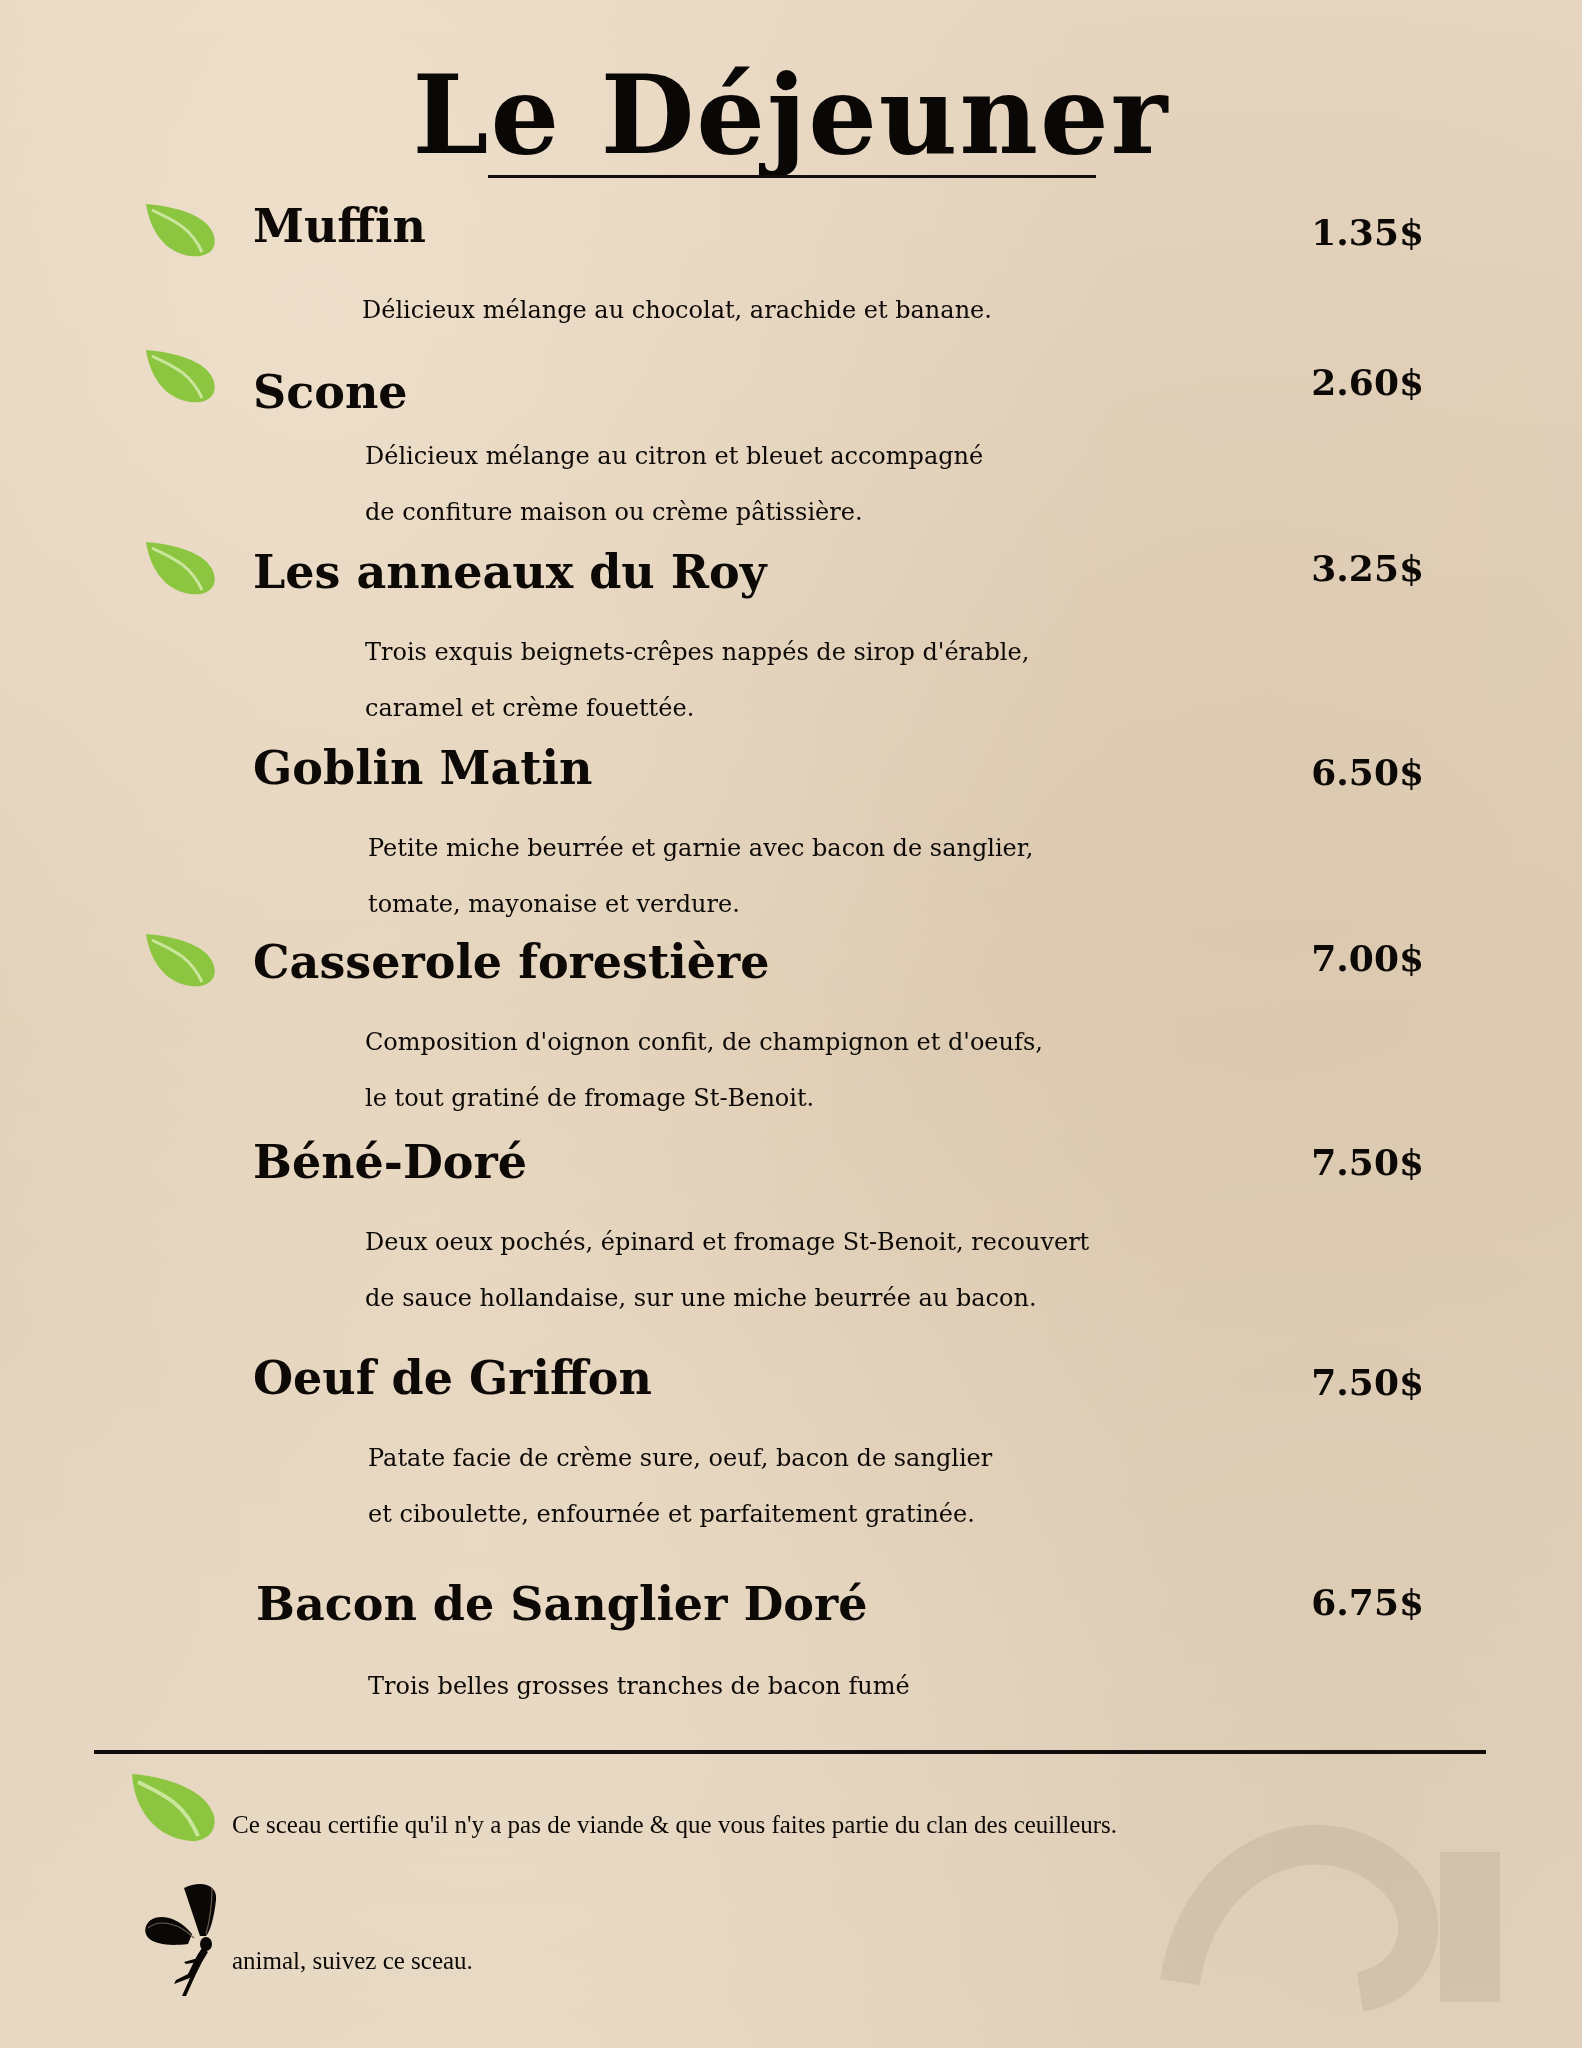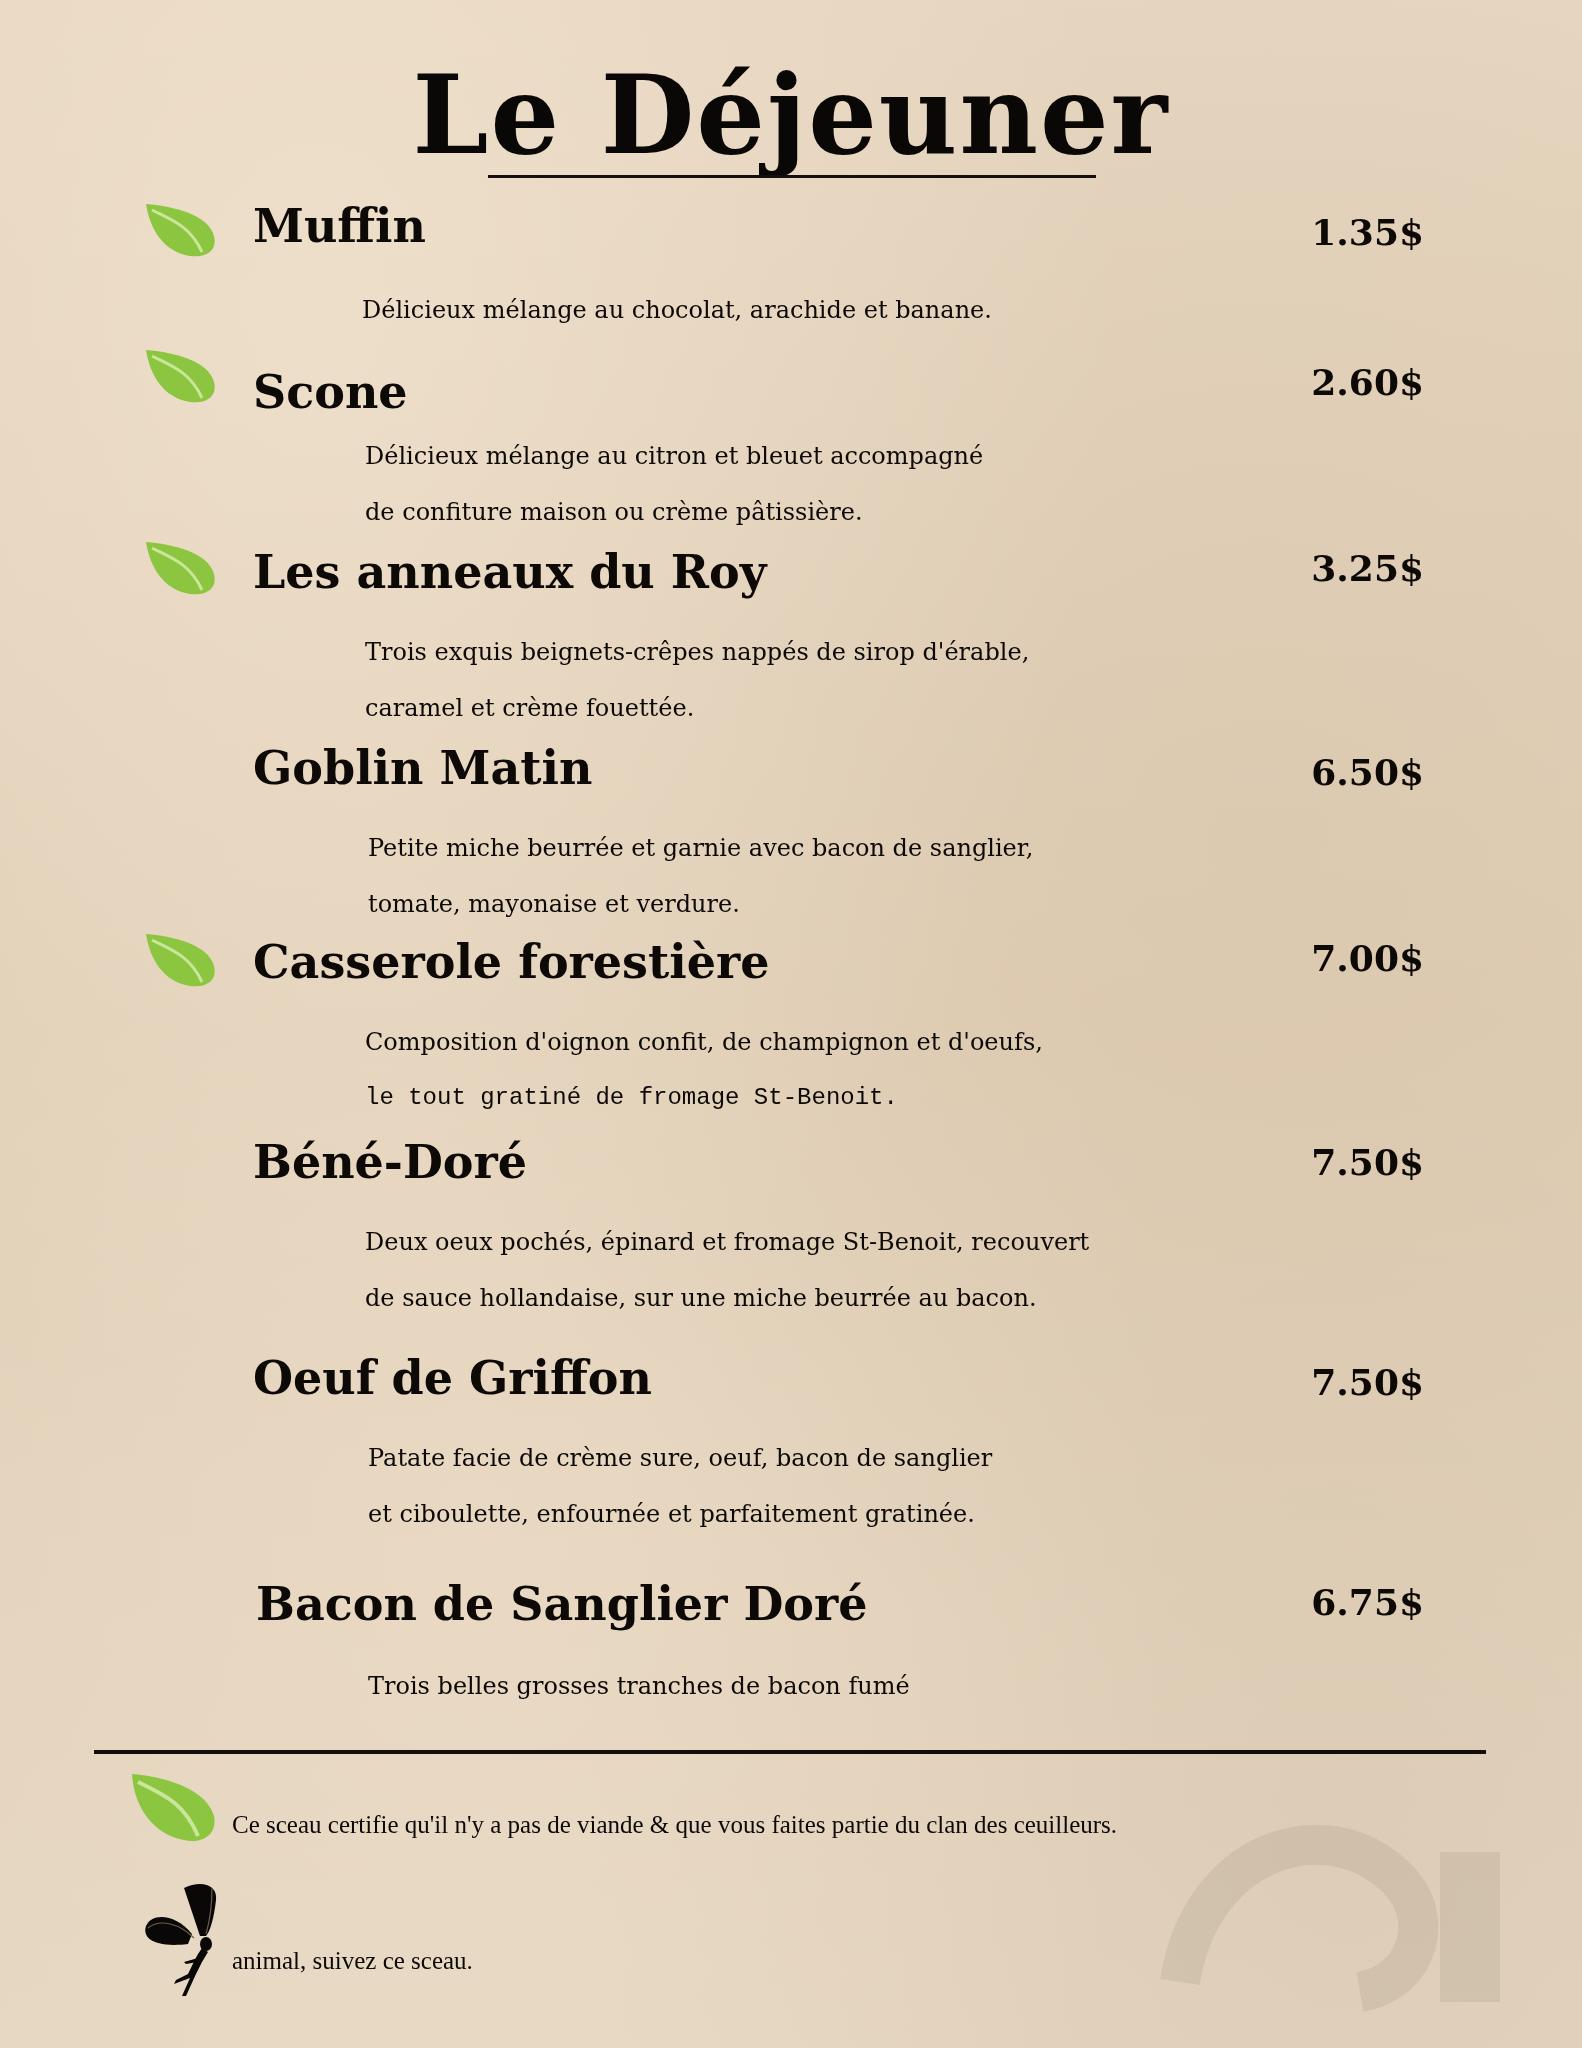--- a/index.html
+++ b/index.html
@@ -179,21 +179,21 @@
   </div>
 
   <div class="item" style="top:922px;">
     <svg class="leaf" style="top:-4px;" viewBox="0 0 76 60">
       <path d="M4 4 C 30 6, 66 14, 72 36 C 76 52, 62 58, 48 56 C 22 52, 8 30, 4 4 Z" fill="#8cc640"></path>
       <path d="M10 10 C 30 20, 48 26, 60 52" fill="none" stroke="#c9e69a" stroke-width="3"></path>
     </svg>
     <div class="item-name" style="top:0px;">Casserole forestière</div>
     <div class="item-price" style="top:-4px;">7.00$</div>
     <div class="item-desc" style="top:80px;">Composition d'oignon confit, de champignon et d'oeufs,</div>
-    <div class="item-desc" style="top:136px;font-family:Liberation Mono, monospace;">le tout gratiné de fromage St-Benoit.</div>
+    <div class="item-desc" style="top:136px;">le tout gratiné de fromage St-Benoit.</div>
   </div>
 
   <div class="item" style="top:1122px;">
     <div class="item-name" style="top:0px;">Béné-Doré</div>
     <div class="item-price" style="top:0px;">7.50$</div>
     <div class="item-desc" style="top:80px;">Deux oeux pochés, épinard et fromage St-Benoit, recouvert</div>
     <div class="item-desc" style="top:136px;">de sauce hollandaise, sur une miche beurrée au bacon.</div>
   </div>
 
   <div class="item" style="top:1338px;">

